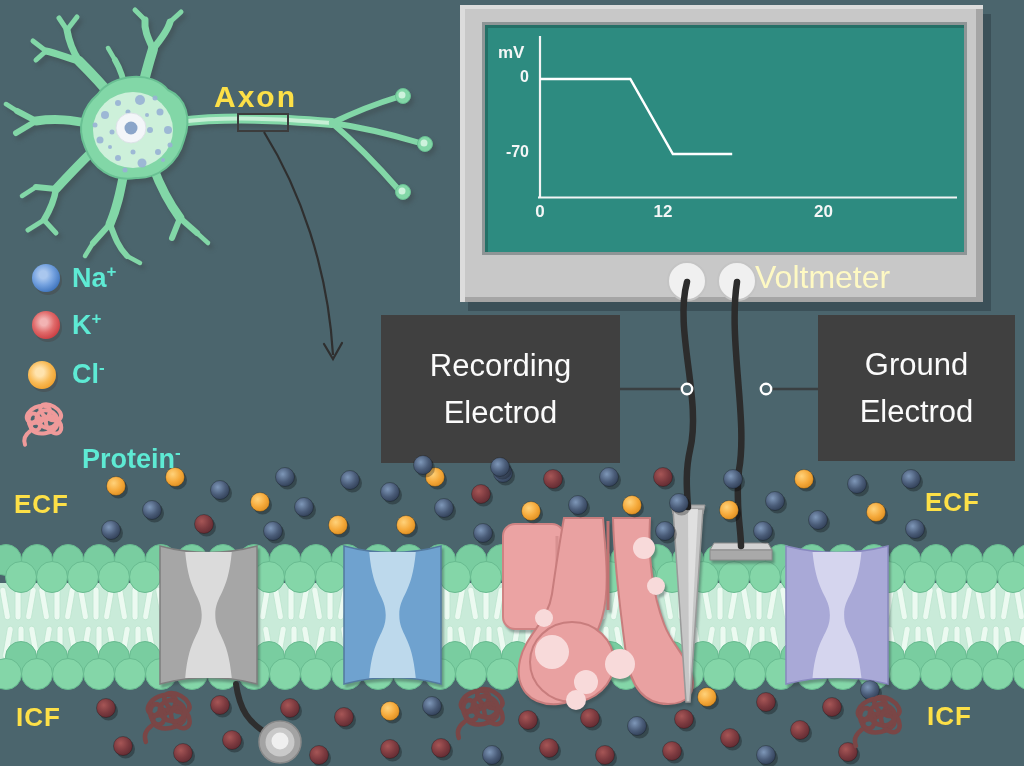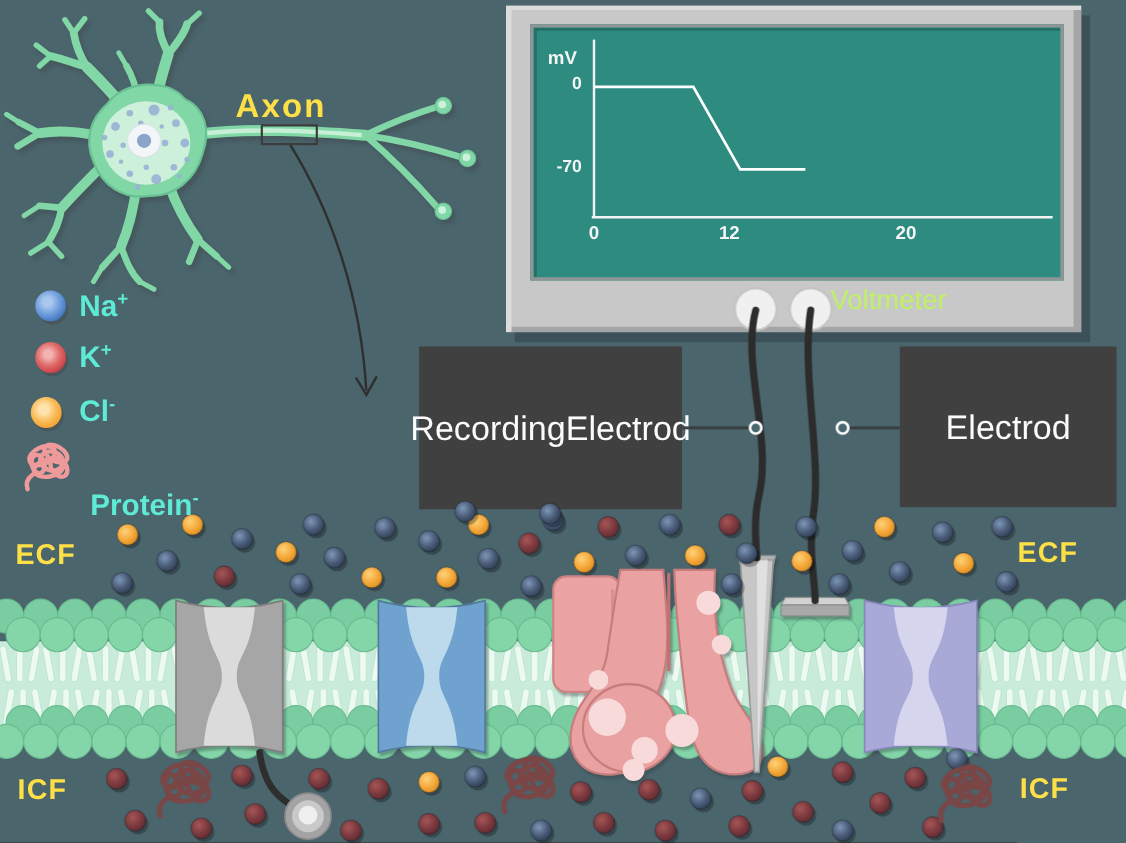--- a/index.html
+++ b/index.html
@@ -6,24 +6,24 @@
   #stage{position:relative;width:1024px;height:766px;background:#4b656d;overflow:hidden;
          font-family:"Liberation Sans",sans-serif;}
   .abs{position:absolute;}
   #scene{position:absolute;left:0;top:0;z-index:2;}
   .txt{position:absolute;z-index:3;white-space:nowrap;}
   
   #vm-frame{left:460px;top:5px;width:523px;height:297px;background:#c8c8c8;z-index:1;
     box-shadow:inset 5px 4px 0 #dcdcdc, inset -7px -5px 0 #a5a5a5, 8px 9px 0 rgba(40,56,62,.45);}
   #vm-screen{left:482px;top:22px;width:479px;height:227px;background:#2d8b80;
     border:3px solid #8e9596;z-index:1;box-shadow:inset 3px 3px 0 rgba(0,0,0,.2);}
-  #vm-label{left:755px;top:259px;font-size:25px;font-weight:500;color:#bef264;}
+  #vm-label{left:755px;top:259px;font-size:32px;font-weight:500;color:#fef9c3;}
   .gtxt{color:#f4f6f6;font-weight:700;}
   
-  .darkbox{background:#404040;z-index:1;display:flex;flex-direction:row;align-items:center;
+  .darkbox{background:#404040;z-index:1;display:flex;flex-direction:column;align-items:center;
     justify-content:center;color:#fbfbfb;font-size:31px;line-height:47px;font-weight:400;}
   #recording-box{left:381px;top:315px;width:239px;height:148px;}
   #ground-box{left:818px;top:315px;width:197px;height:146px;}
   
   .region{font-size:26px;font-weight:700;color:#fde047;letter-spacing:1px;}
   
   .legend-label{font-size:27px;font-weight:600;color:#5eead4;}
   .legend-label sup{font-size:17px;}
   .ball{position:absolute;width:28px;height:28px;border-radius:50%;z-index:3;
     box-shadow:2px 3px 0 rgba(70,70,70,.45);}
@@ -40,20 +40,21 @@
 <div id="stage">
 
   <div class="abs" id="vm-frame"></div>
   <div class="abs" id="vm-screen"></div>
 
   <div class="abs darkbox" id="recording-box">
     <div>Recording</div>
     <div>Electrod</div>
   </div>
   <div class="abs darkbox" id="ground-box">
+    <div>Ground</div>
     <div>Electrod</div>
   </div>
 
   <svg id="scene" width="1024" height="766" viewBox="0 0 1024 766">
       <defs>
         <radialGradient id="g-na" cx="38%" cy="35%" r="75%">
           <stop offset="0%" stop-color="#7e97b8"></stop>
           <stop offset="55%" stop-color="#4a5c78"></stop>
           <stop offset="100%" stop-color="#2c3a50"></stop>
         </radialGradient>

